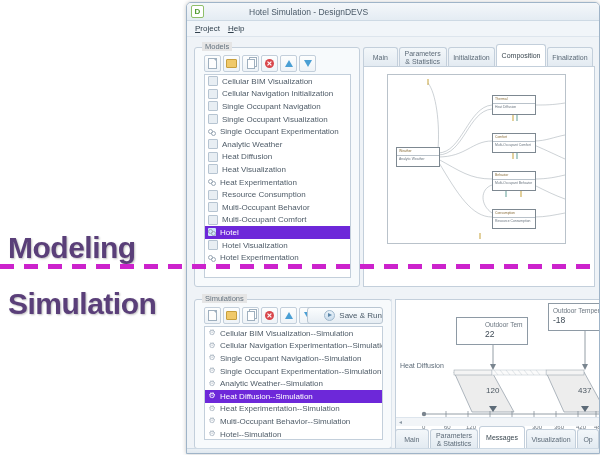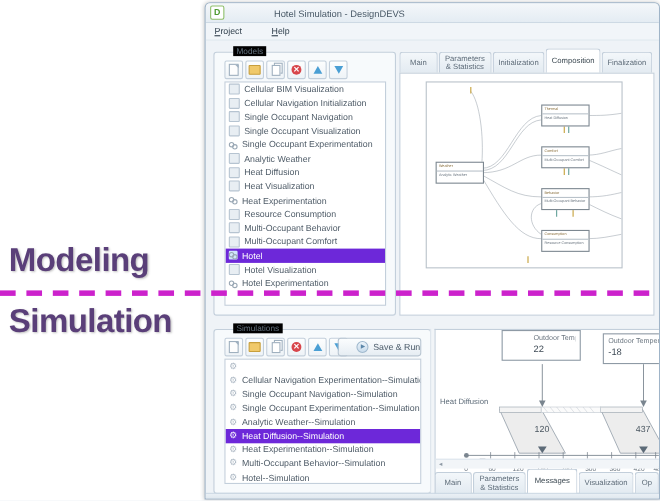--- a/index.html
+++ b/index.html
@@ -3,21 +3,21 @@
 <meta charset="utf-8">
 <style>
   html,body{margin:0;padding:0;}
   body{
     width:600px;height:455px;overflow:hidden;position:relative;
     background:#ffffff;
     font-family:"Liberation Sans", sans-serif;
     -webkit-font-smoothing:antialiased;
   }
   
-  #overlay{position:absolute;left:0;top:0;width:190px;height:378px;z-index:40;}
+  #overlay{position:absolute;left:0;top:11px;width:190px;height:378px;z-index:40;}
   .ov-label{
     position:absolute;left:8px;
     font-weight:bold;font-size:30px;line-height:30px;
     color:#5a3f79;letter-spacing:-0.5px;
     text-shadow:1px 1px 2px rgba(0,0,0,.25);
     white-space:nowrap;
   }
   #ov-modeling{top:222px;}
   #ov-simulation{top:278px;}
   #dash-divider{
@@ -43,32 +43,32 @@
   #app-logo{
     width:11px;height:11px;border-radius:2px;
     background:#ffffff;border:1px solid #8fbf6a;
     display:flex;align-items:center;justify-content:center;
     font-size:8px;font-weight:bold;color:#4e9a2f;margin-right:5px;
     line-height:1;
   }
   #title-text{font-size:8.5px;color:#4a5a68;white-space:nowrap;padding-left:40px;}
   #menubar{
     height:15px;background:#f1f5f9;border-bottom:1px solid #dde5ed;
-    display:flex;align-items:center;padding-left:8px;gap:27px;
+    display:flex;align-items:center;padding-left:8px;gap:8px;
   }
   .menu-item{font-size:8px;color:#31404d;}
   .menu-item .acc{text-decoration:underline;}
   #work-area{position:relative;height:418px;background:#eff3f7;}
   
   .group-box{
     position:absolute;
     border:1px solid #c3cfdb;border-radius:3px;background:#f7fafc;
   }
   .group-title{
-    position:absolute;top:-6px;left:17px;background:#000000;
+    position:absolute;top:-6px;left:7px;background:#e5e5e5;
     padding:0 3px;font-size:7.5px;color:#63727f;
   }
   #models-box{left:7px;top:10px;width:164px;height:238px;}
   #sims-box{left:7px;top:262px;width:196px;height:148px;}
   
   .mini-toolbar{position:absolute;display:flex;gap:2px;}
   #models-toolbar{left:9px;top:7px;}
   #sims-toolbar{left:9px;top:7px;}
   .tb-btn{
     width:15px;height:15px;border:1px solid #c3cfdb;border-radius:2px;
@@ -184,21 +184,21 @@
     background:#ffffff;border:1px solid #c3cfdb;border-right:none;
     overflow:hidden;
   }
   #viz{position:absolute;left:0;top:0;width:204px;height:126px;}
   .temp-box{
     position:absolute;border:1px solid #8e9aa5;background:#ffffff;
     width:72px;height:28px;padding:3px 4px;box-sizing:border-box;
   }
   .temp-label{font-size:6.5px;color:#6b7680;white-space:nowrap;overflow:hidden;display:block;}
   .temp-value{font-size:8.5px;color:#3e4a55;display:block;margin-top:1px;}
-  #temp-box-1{left:60px;top:0;padding-left:28px;}
+  #temp-box-1{left:60px;top:17px;padding-left:28px;}
   #temp-box-2{left:152px;top:3px;}
   #hd-label{
     position:absolute;left:4px;top:62px;font-size:7px;color:#5d6b78;white-space:nowrap;
   }
   .trap-val{
     position:absolute;font-size:8px;color:#4a5660;
   }
   #trap-val-1{left:90px;top:86px;}
   #trap-val-2{left:182px;top:86px;}
   #time-label{position:absolute;left:40px;top:117px;font-size:7px;color:#5d6b78;}
@@ -353,20 +353,21 @@
       </div>
 
       <div id="save-run">
         <span class="play-ic"></span>
         <span>Save &amp; Run</span>
       </div>
 
       <div class="listbox" id="sims-list">
           <div class="list-row">
             <span class="row-icon gear">⚙</span>
+            <span>Cellular BIM Visualization--Simulation</span>
           </div>
           <div class="list-row">
             <span class="row-icon gear">⚙</span>
             <span>Cellular Navigation Experimentation--Simulation</span>
           </div>
           <div class="list-row">
             <span class="row-icon gear">⚙</span>
             <span>Single Occupant Navigation--Simulation</span>
           </div>
           <div class="list-row">

